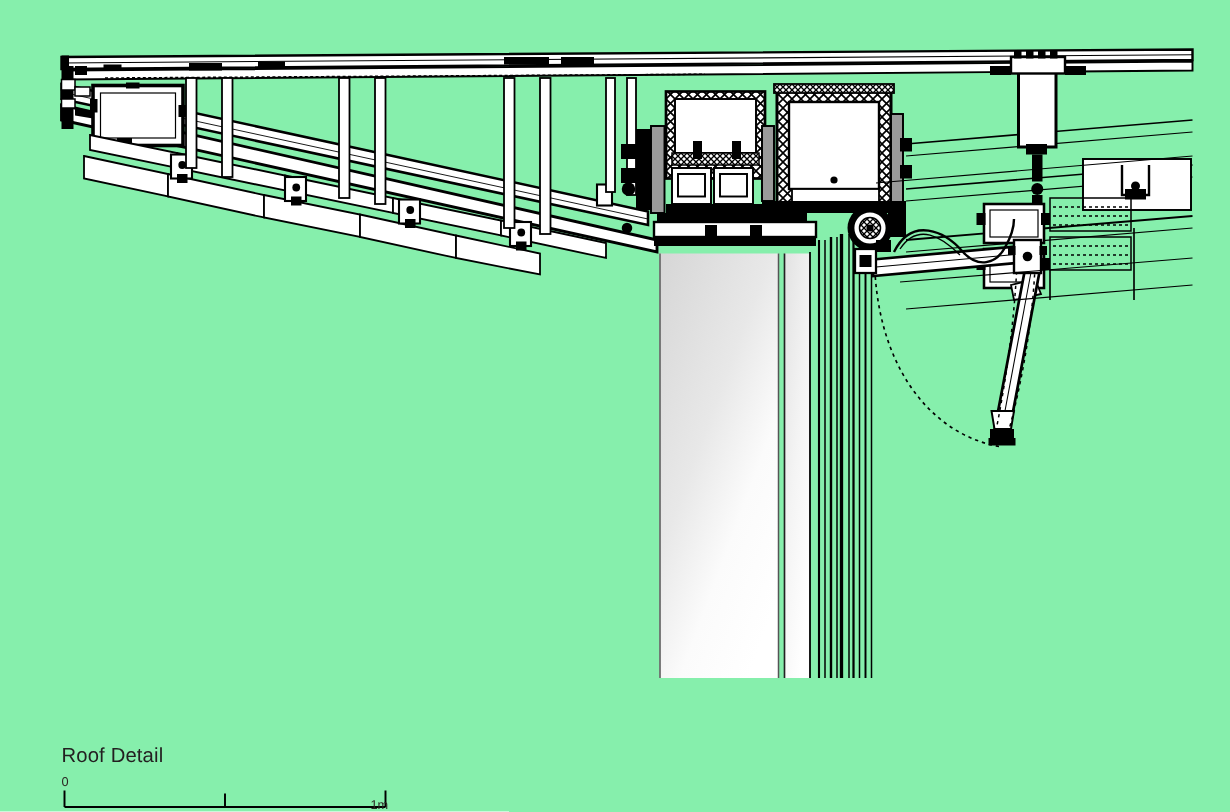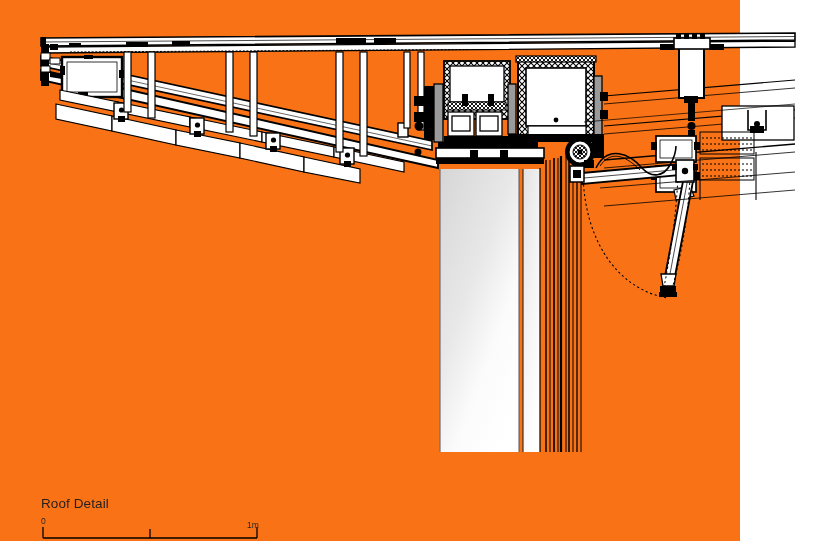--- a/index.html
+++ b/index.html
@@ -11,23 +11,23 @@
   body {
     width: 820px;
     height: 541px;
     position: relative;
     overflow: hidden;
     font-family: "Liberation Sans", sans-serif;
   }
   #sheet {
     position: absolute;
     left: 0; top: 0;
-    width: 740px;
+    width: 820px;
     height: 541px;
-    background: #f97316;
+    background: #86efac;
   }
   #drawing-svg {
     position: absolute;
     left: 0; top: 0;
     width: 820px;
     height: 541px;
     display: block;
   }
   .caption-block {
     position: absolute;
@@ -52,21 +52,21 @@
   }
   .scalebar svg { display:block; }
   .scale-label {
     position: absolute;
     font-family: "Liberation Sans", sans-serif;
     font-size: 8.5px;
     color: #2b2622;
     white-space: nowrap;
   }
   .scale-label.zero { left: 0px; top: 0px; }
-  .scale-label.one  { left: 206px; top: 4px; }
+  .scale-label.one  { left: 206px; top: 15px; }
 </style>
 </head>
 <body>
 
 <div id="sheet">
 
   <svg id="drawing-svg" viewBox="0 0 820 541" xmlns="http://www.w3.org/2000/svg" shape-rendering="geometricPrecision">
     <defs>
 
       <pattern id="hatchX" width="6" height="6" patternUnits="userSpaceOnUse">

